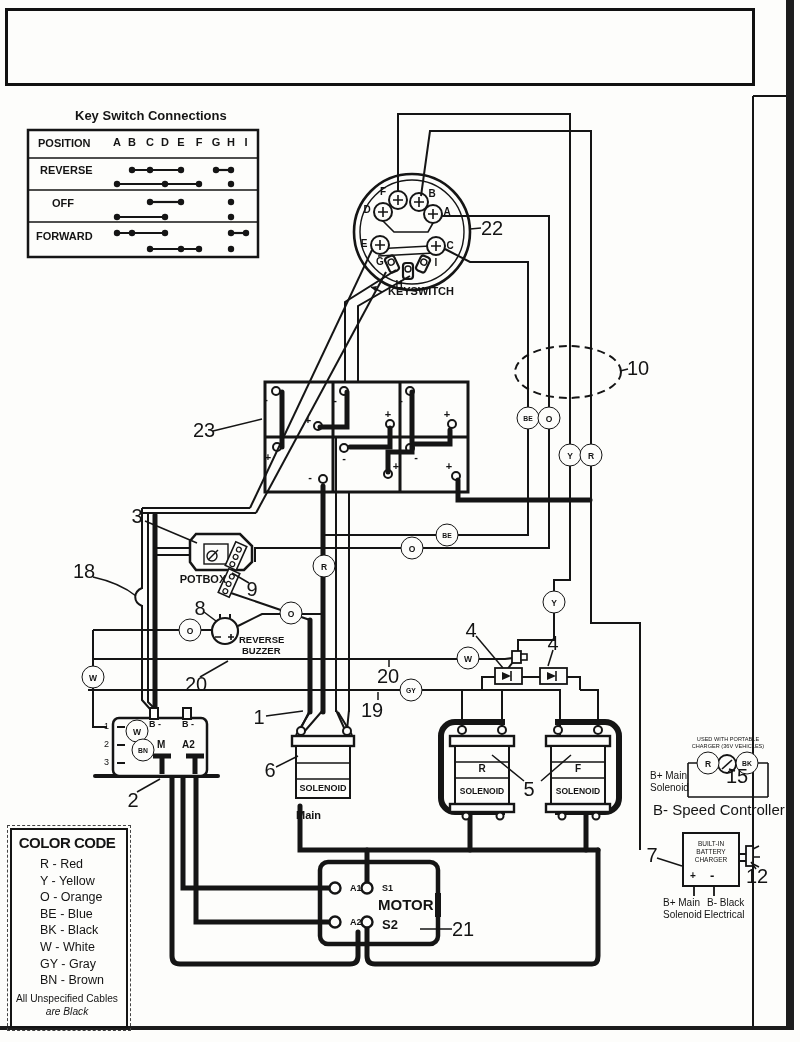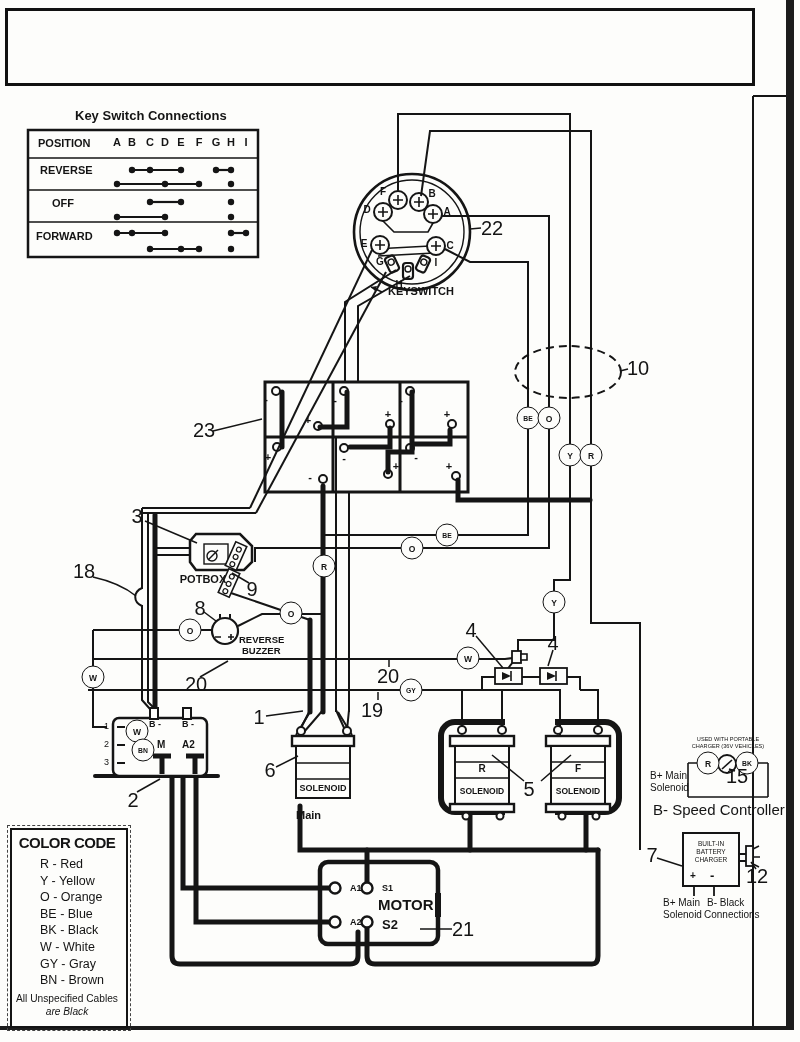--- a/index.html
+++ b/index.html
@@ -338,21 +338,21 @@
   <div class="lbl" style="left:653px;top:801px;font-size:15px;">B- Speed Controller</div>
 
   <div class="lbl" style="left:684px;top:840px;width:54px;text-align:center;font-size:6.5px;">BUILT-IN</div>
   <div class="lbl" style="left:684px;top:848px;width:54px;text-align:center;font-size:6.5px;">BATTERY</div>
   <div class="lbl" style="left:684px;top:856px;width:54px;text-align:center;font-size:6.5px;">CHARGER</div>
   <div class="lbl b" style="left:690px;top:870px;font-size:10px;">+</div>
   <div class="lbl b" style="left:710px;top:868px;font-size:13px;">-</div>
   <div class="lbl" style="left:663px;top:897px;font-size:10px;">B+ Main</div>
   <div class="lbl" style="left:663px;top:909px;font-size:10px;">Solenoid</div>
   <div class="lbl" style="left:707px;top:897px;font-size:10px;">B- Black</div>
-  <div class="lbl" style="left:704px;top:909px;font-size:10px;">Connections</div>
+  <div class="lbl" style="left:704px;top:909px;font-size:10px;">Electrical</div>
 
   <div class="lbl b" style="left:149px;top:719px;font-size:9px;">B -</div>
   <div class="lbl b" style="left:182px;top:719px;font-size:9px;">B -</div>
   <div class="lbl b" style="left:157px;top:739px;font-size:10px;">M</div>
   <div class="lbl b" style="left:182px;top:739px;font-size:10px;">A2</div>
 
   <div class="abs" style="left:10px;top:828px;width:114px;height:196px;border:2px solid #141414;outline:1px dashed #444;outline-offset:2px;background:#fdfdfb;">
     <div class="lbl b" style="left:0;top:4px;width:110px;text-align:center;font-size:15px;letter-spacing:-0.5px;">COLOR CODE</div>
     <div id="cclist">
         <div class="cc-entry" style="top: 27px;">R - Red</div>

